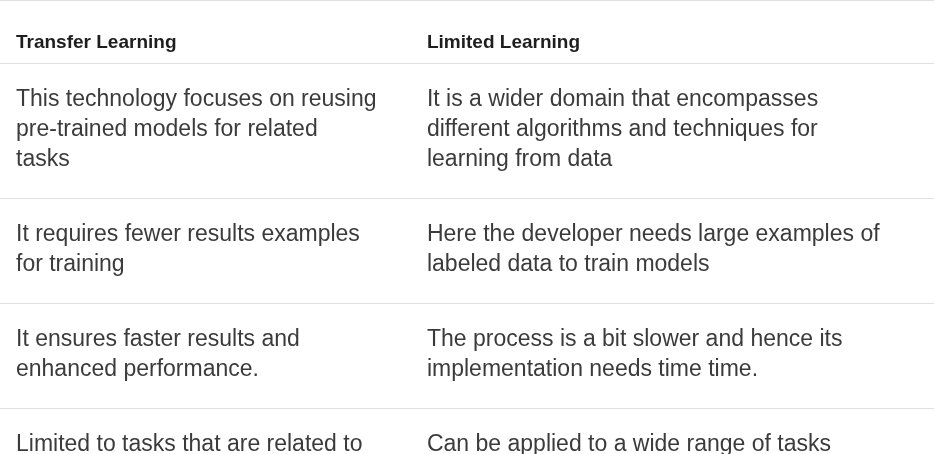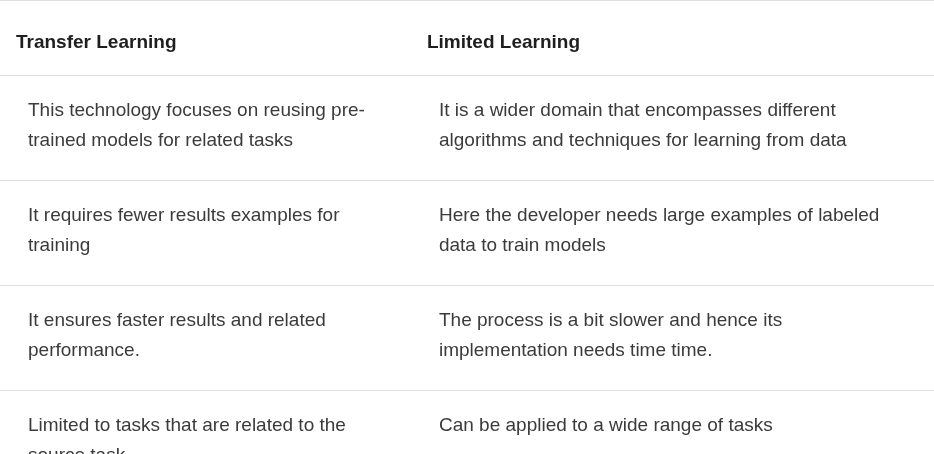--- a/index.html
+++ b/index.html
@@ -23,29 +23,29 @@
   col.c2 { width: 56%; }
   th, td {
     text-align: left;
     vertical-align: top;
   }
   thead th {
     font-weight: 700;
     font-size: 19px;
     line-height: 22px;
     color: #1e1e1e;
-    padding: 30px 24px 22px 16px;
+    padding: 30px 24px 10px 16px;
     border-bottom: 1px solid #e0e0e0;
   }
   tbody td {
     font-weight: 400;
-    font-size: 19px;
+    font-size: 23px;
     line-height: 30px;
     color: #3b3b3b;
-    padding: 19px 34px 25px 28px;
+    padding: 19px 34px 25px 16px;
     border-bottom: 1px solid #e0e0e0;
   }
   tbody tr:last-child td {
     border-bottom: none;
   }
 </style>
 </head>
 <body>
 
 <div class="page">
@@ -63,21 +63,21 @@
     <tbody>
       <tr>
         <td>This technology focuses on reusing pre-trained models for related tasks</td>
         <td>It is a wider domain that encompasses different algorithms and techniques for learning from data</td>
       </tr>
       <tr>
         <td>It  requires fewer results examples for training</td>
         <td>Here the developer needs large examples of labeled data to train models</td>
       </tr>
       <tr>
-        <td>It ensures faster results and related performance.</td>
+        <td>It ensures faster results and enhanced performance.</td>
         <td>The process is a bit slower and hence its implementation needs time time.</td>
       </tr>
       <tr>
         <td>Limited to tasks that are related to the source task</td>
         <td>Can be applied to a wide range of tasks</td>
       </tr>
     </tbody>
   </table>
 </div>
 

